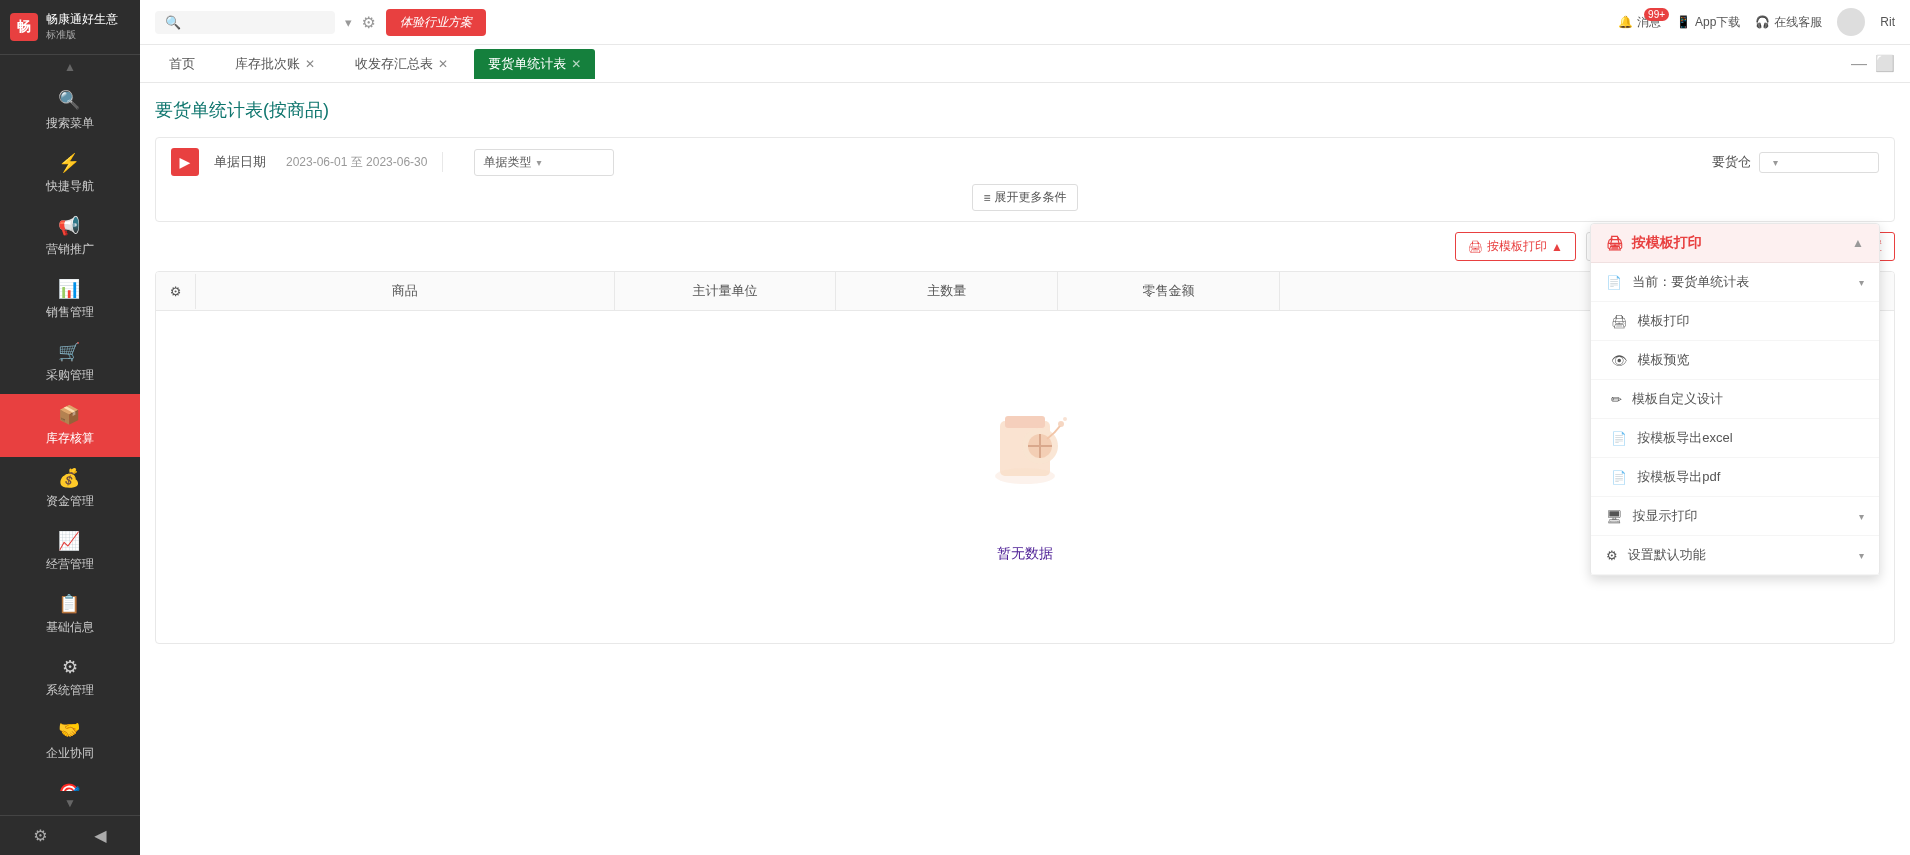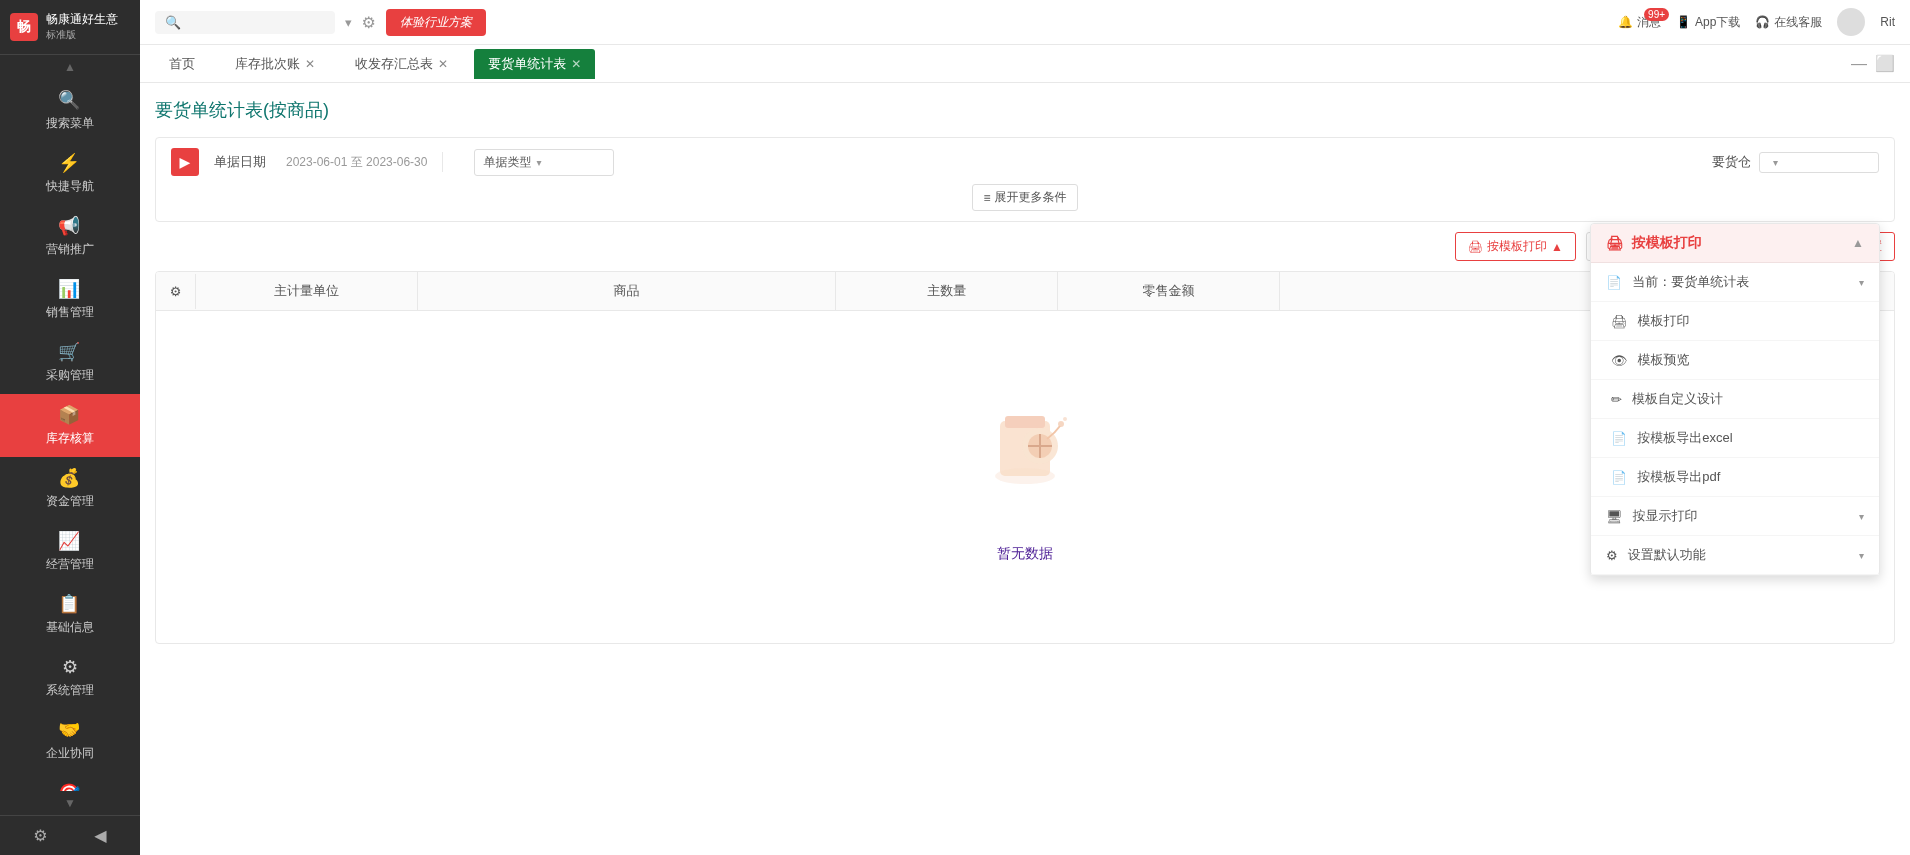--- a/index.html
+++ b/index.html
@@ -266,22 +266,22 @@
       <button class="action-btn">
         <span>...</span>
       </button>
       <button class="action-btn primary">查询</button>
       <button class="action-btn" style="color:#e84040;border-color:#e84040;">设置</button>
     </div>
 
     <div class="table-wrap">
       <div class="table-header">
         <div class="th gear">⚙</div>
+        <div class="th product">商品</div>
         <div class="th">主计量单位</div>
-        <div class="th product">商品</div>
         <div class="th">主数量</div>
         <div class="th">零售金额</div>
         <div class="th" style="flex:3;"></div>
       </div>
       <div class="empty-state">
         <div class="empty-icon">
           <svg width="100" height="100" viewBox="0 0 100 100" xmlns="http://www.w3.org/2000/svg">
             <ellipse cx="50" cy="85" rx="30" ry="8" fill="#f5d5c0" opacity="0.5"></ellipse>
             <rect x="25" y="30" width="50" height="55" rx="5" fill="#f5c5a0" opacity="0.8"></rect>
             <rect x="30" y="25" width="40" height="12" rx="3" fill="#f0b090"></rect>

